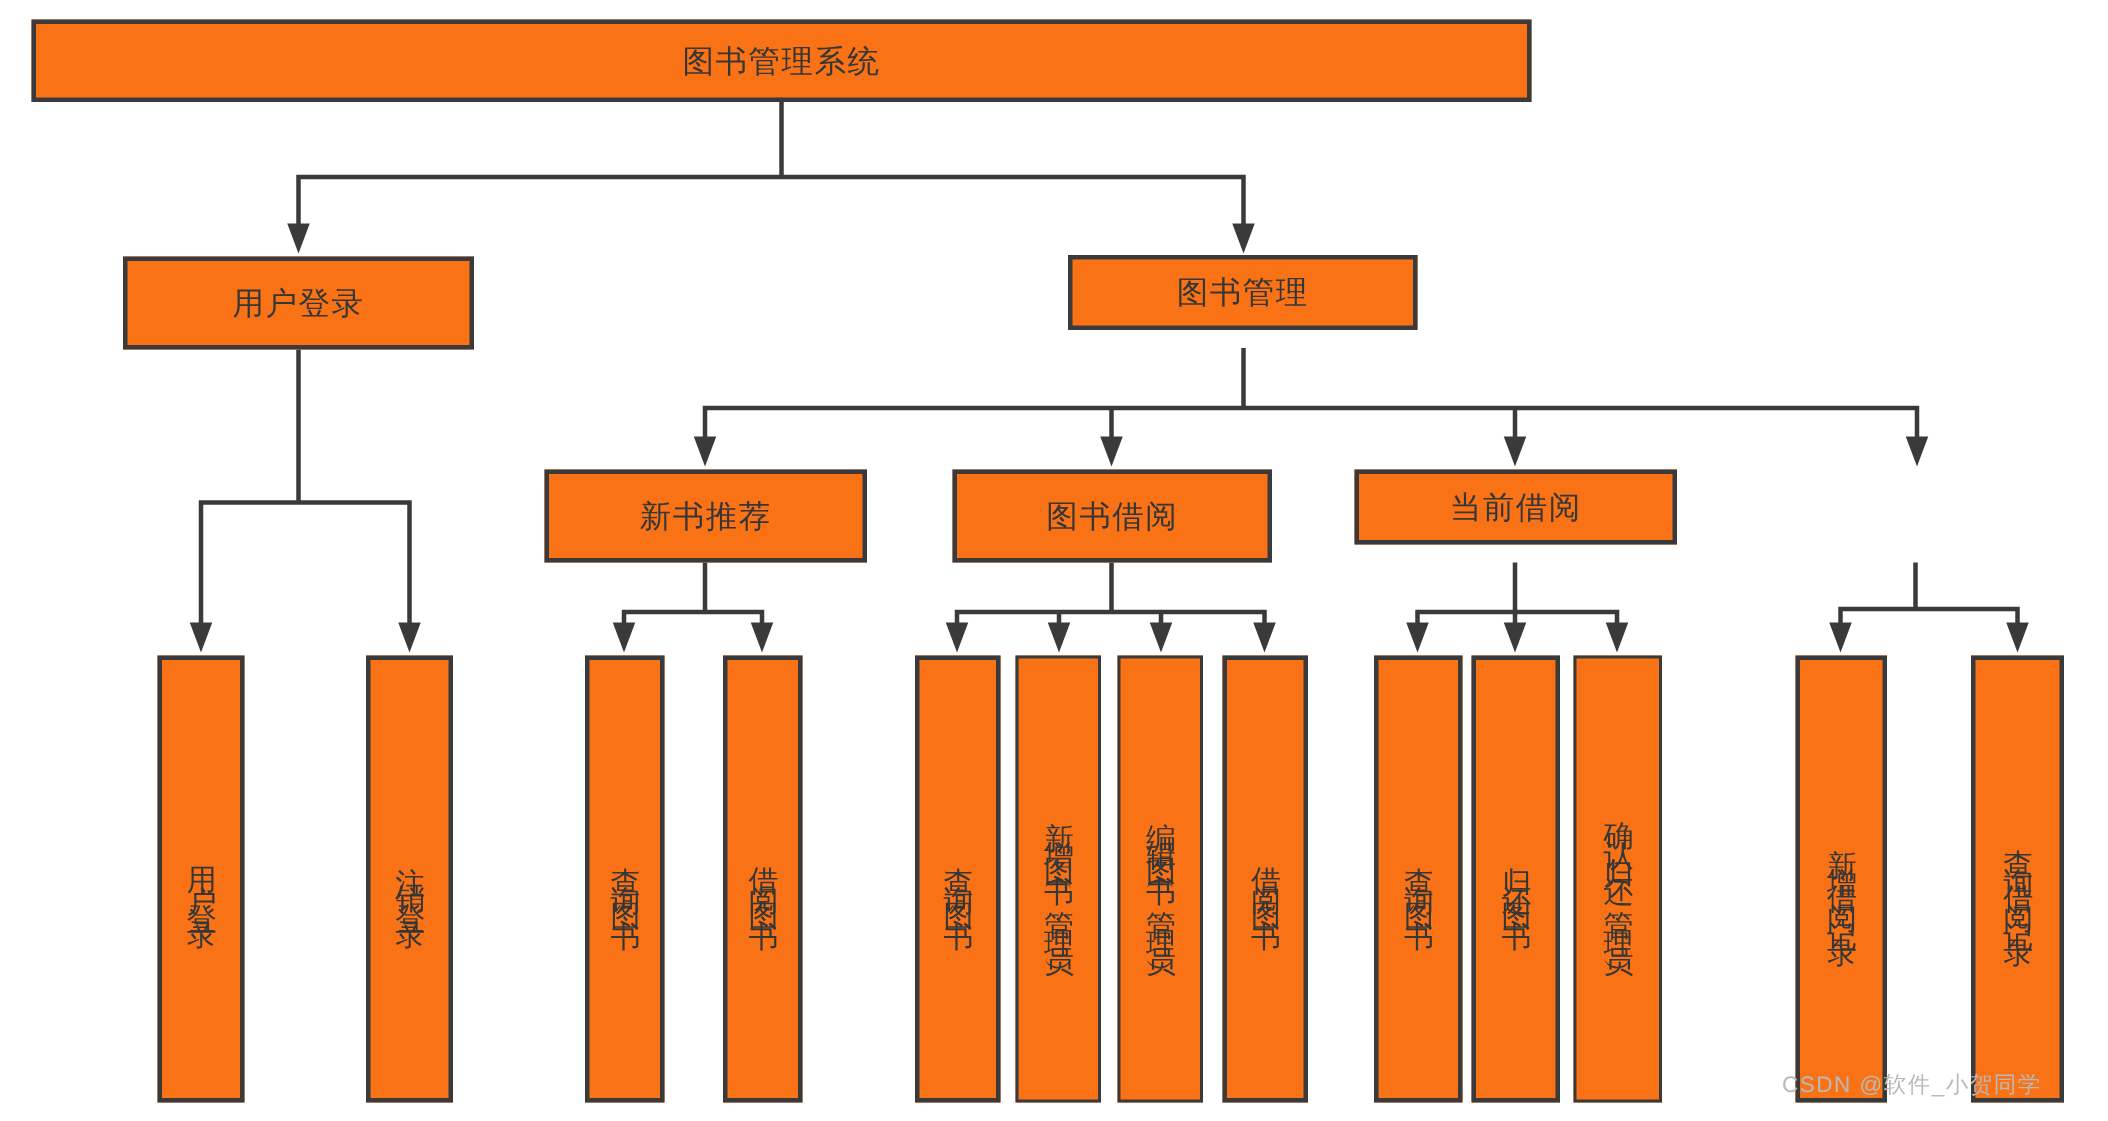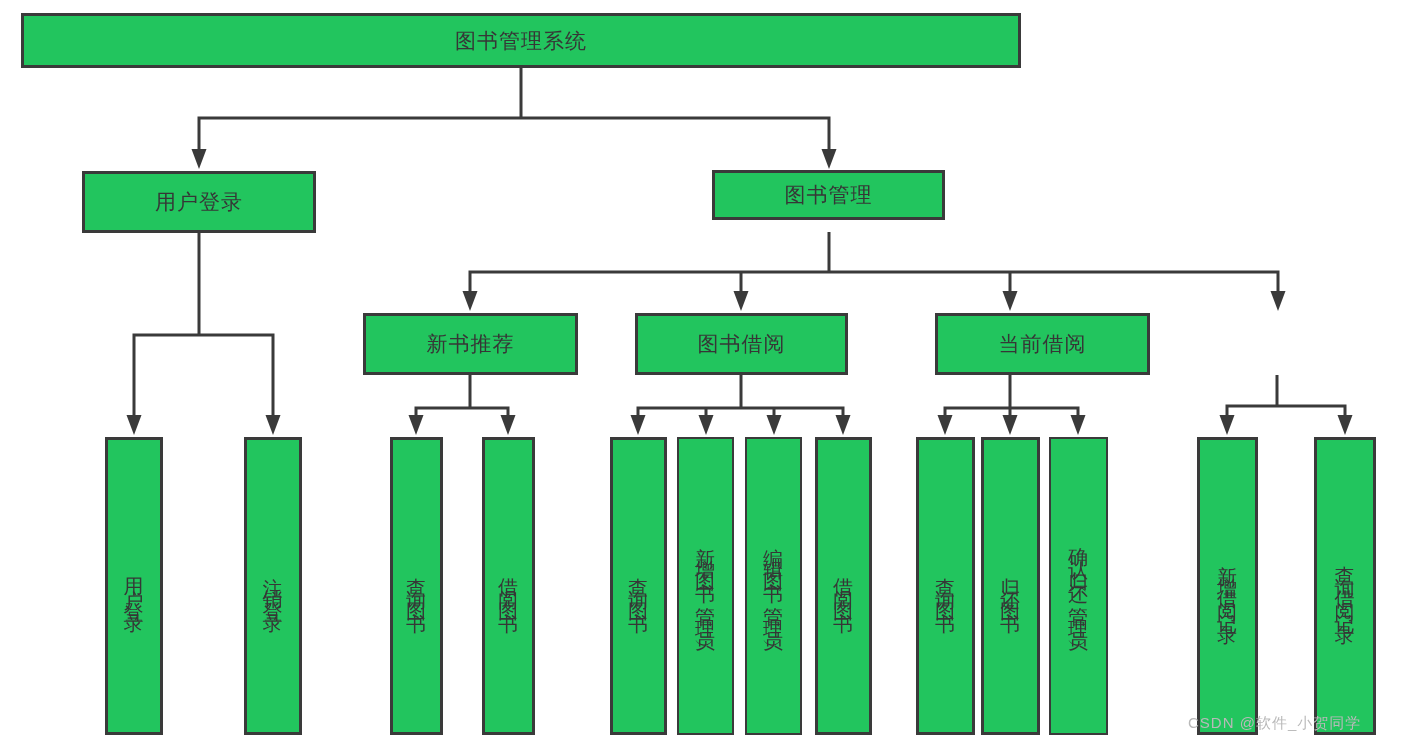--- a/index.html
+++ b/index.html
@@ -13,21 +13,21 @@
   #canvas{
     position:relative;
     width:1405px;height:747px;
     background:var(--bg);
     font-family:"Liberation Sans","DejaVu Sans",sans-serif;
     overflow:hidden;
   }
   #wires{position:absolute;left:0;top:0;z-index:1;}
   .box{
     position:absolute;
-    background:#22c55e;
+    background:#f97316;
     border:3px solid var(--line);
     display:flex;align-items:center;justify-content:center;
     z-index:2;
     color:var(--text);
   }
   .hbox{font-size:21px;letter-spacing:1px;}
   .vbox{top:437px;height:298px;}
   .thin{border-width:2px;}
   .vtext{
     writing-mode:vertical-rl;
@@ -106,21 +106,21 @@
   <div class="box hbox" style="left:712px;top:170px;width:233px;height:50px;">
     <span class="label">图书管理</span>
   </div>
 
   <div class="box hbox" style="left:363px;top:313px;width:215px;height:62px;">
     <span class="label">新书推荐</span>
   </div>
   <div class="box hbox" style="left:635px;top:313px;width:213px;height:62px;">
     <span class="label">图书借阅</span>
   </div>
-  <div class="box hbox" style="left:903px;top:313px;width:215px;height:62px;margin-left:32px;">
+  <div class="box hbox" style="left:903px;top:313px;width:215px;height:50px;">
     <span class="label">当前借阅</span>
   </div>
 
   <div class="box vbox" style="left:105px;width:58px;">
     <span class="vtext">用户登录</span>
   </div>
   <div class="box vbox" style="left:244px;width:58px;">
     <span class="vtext">注销登录</span>
   </div>
 

